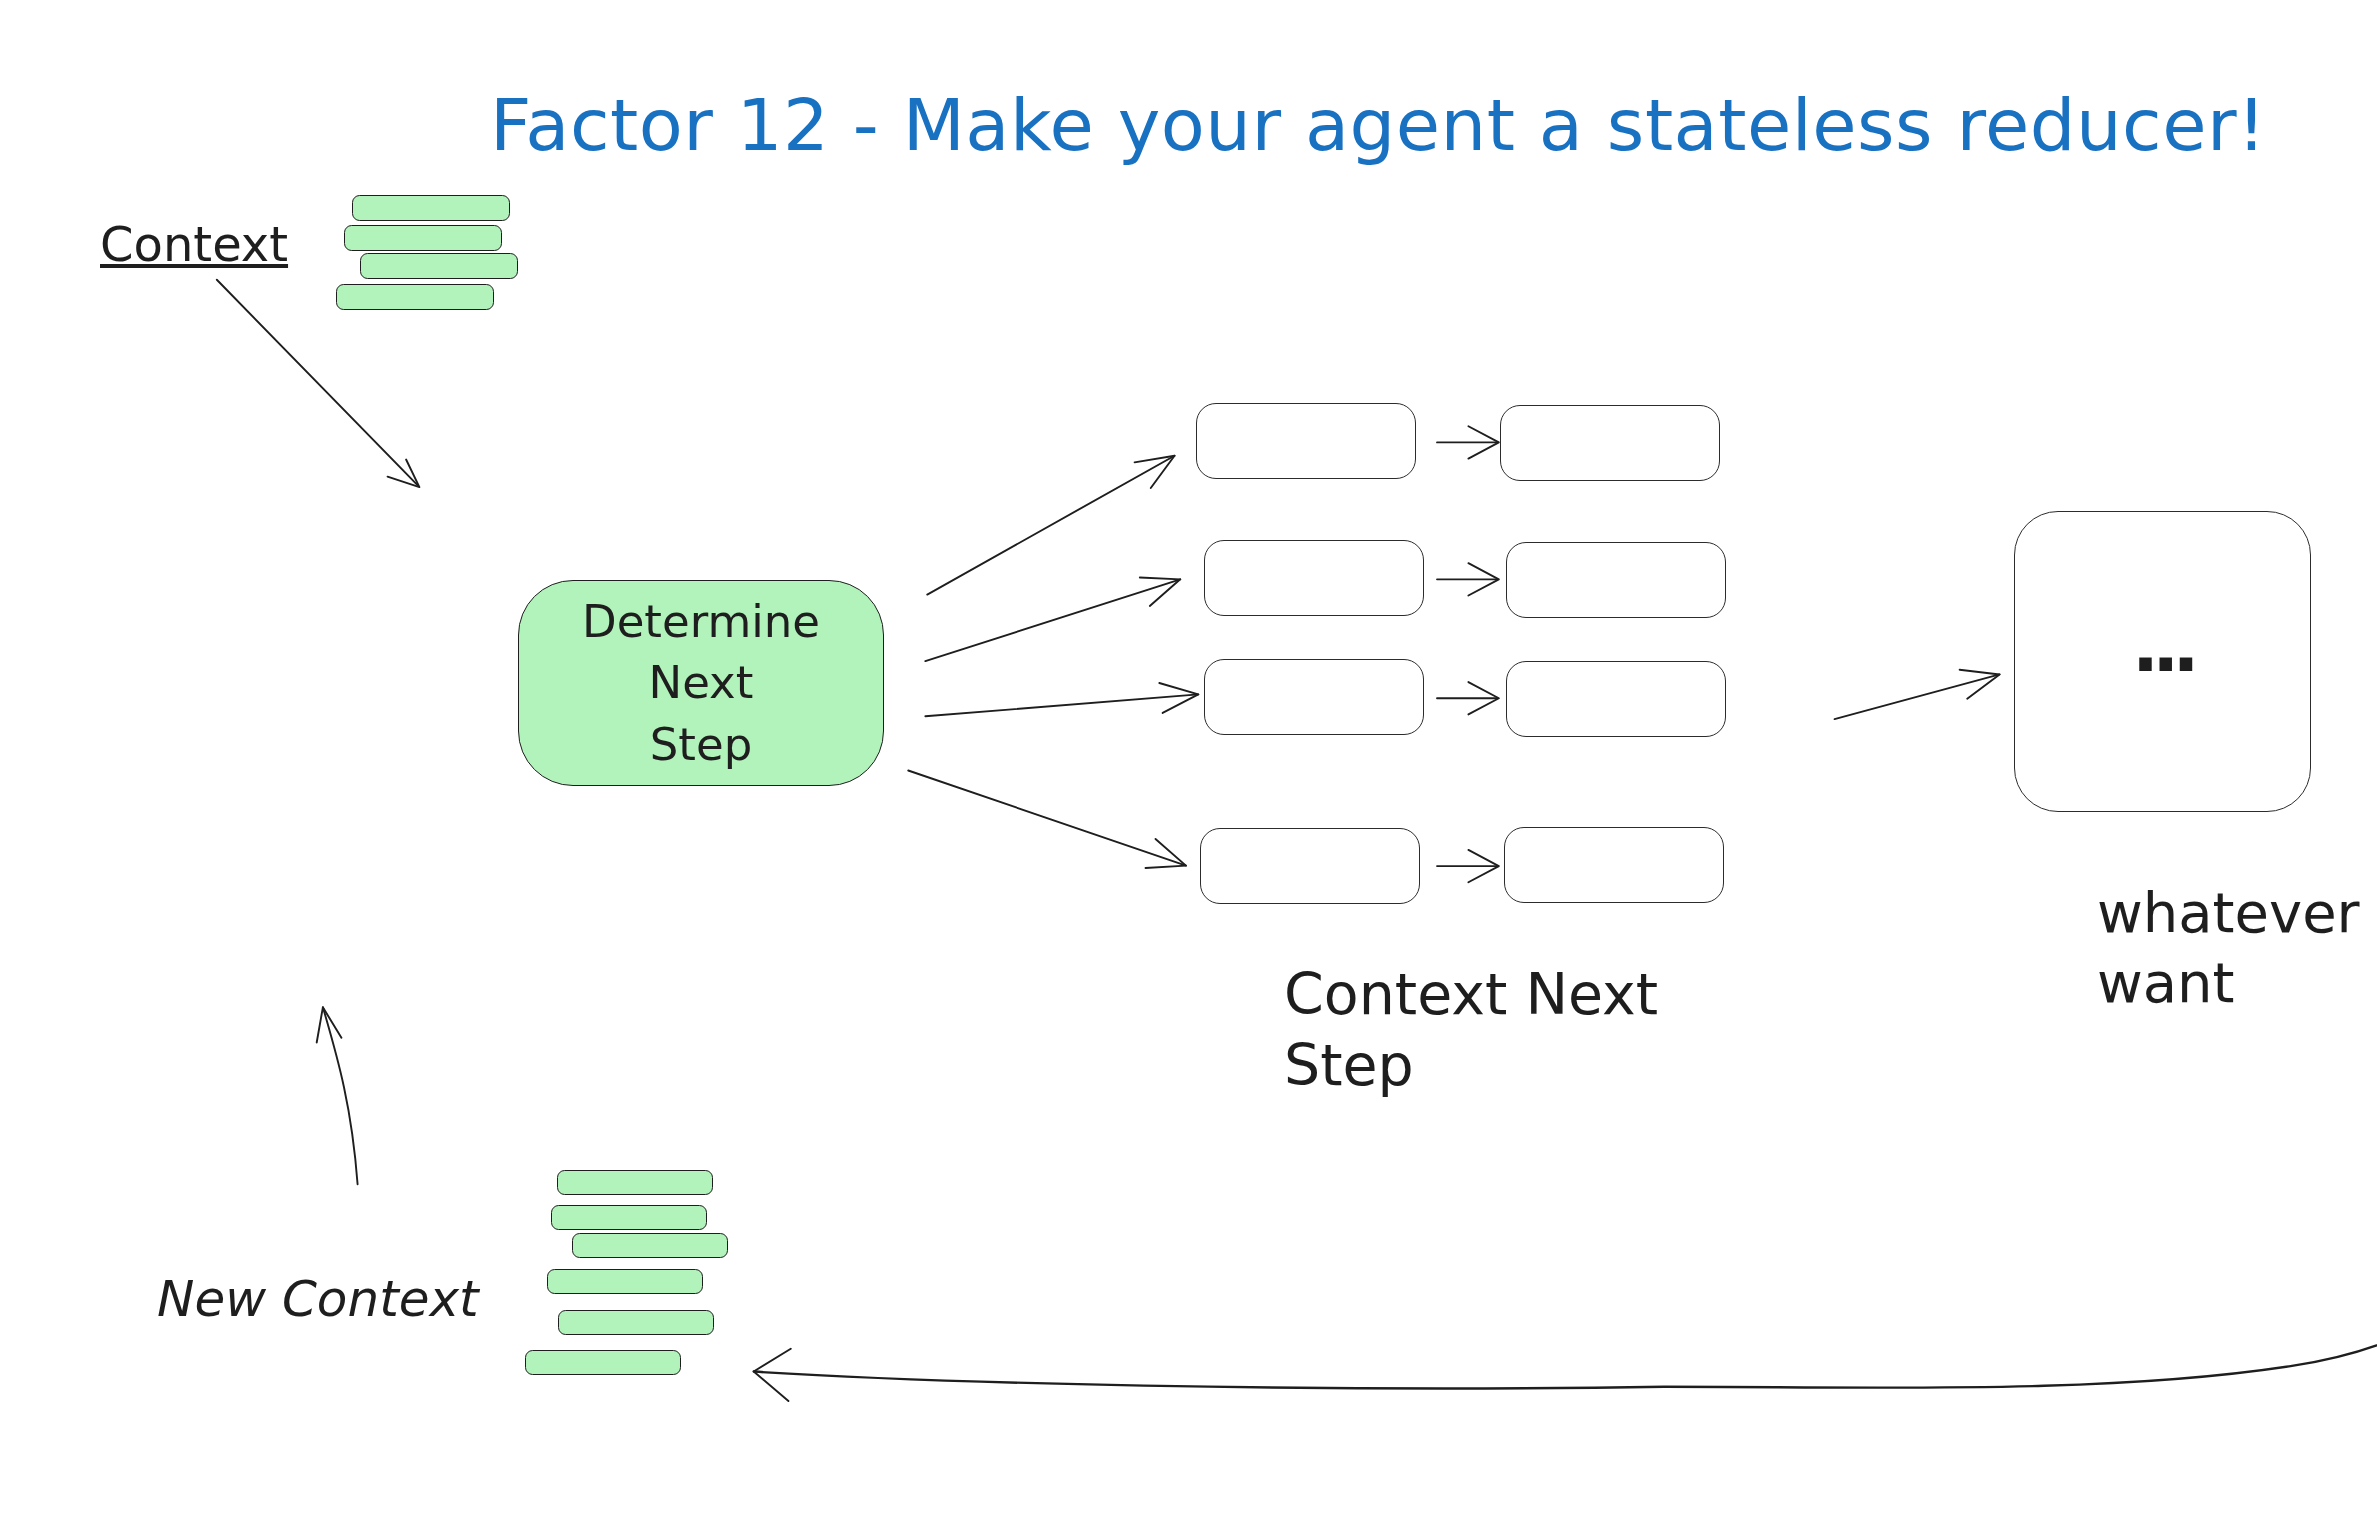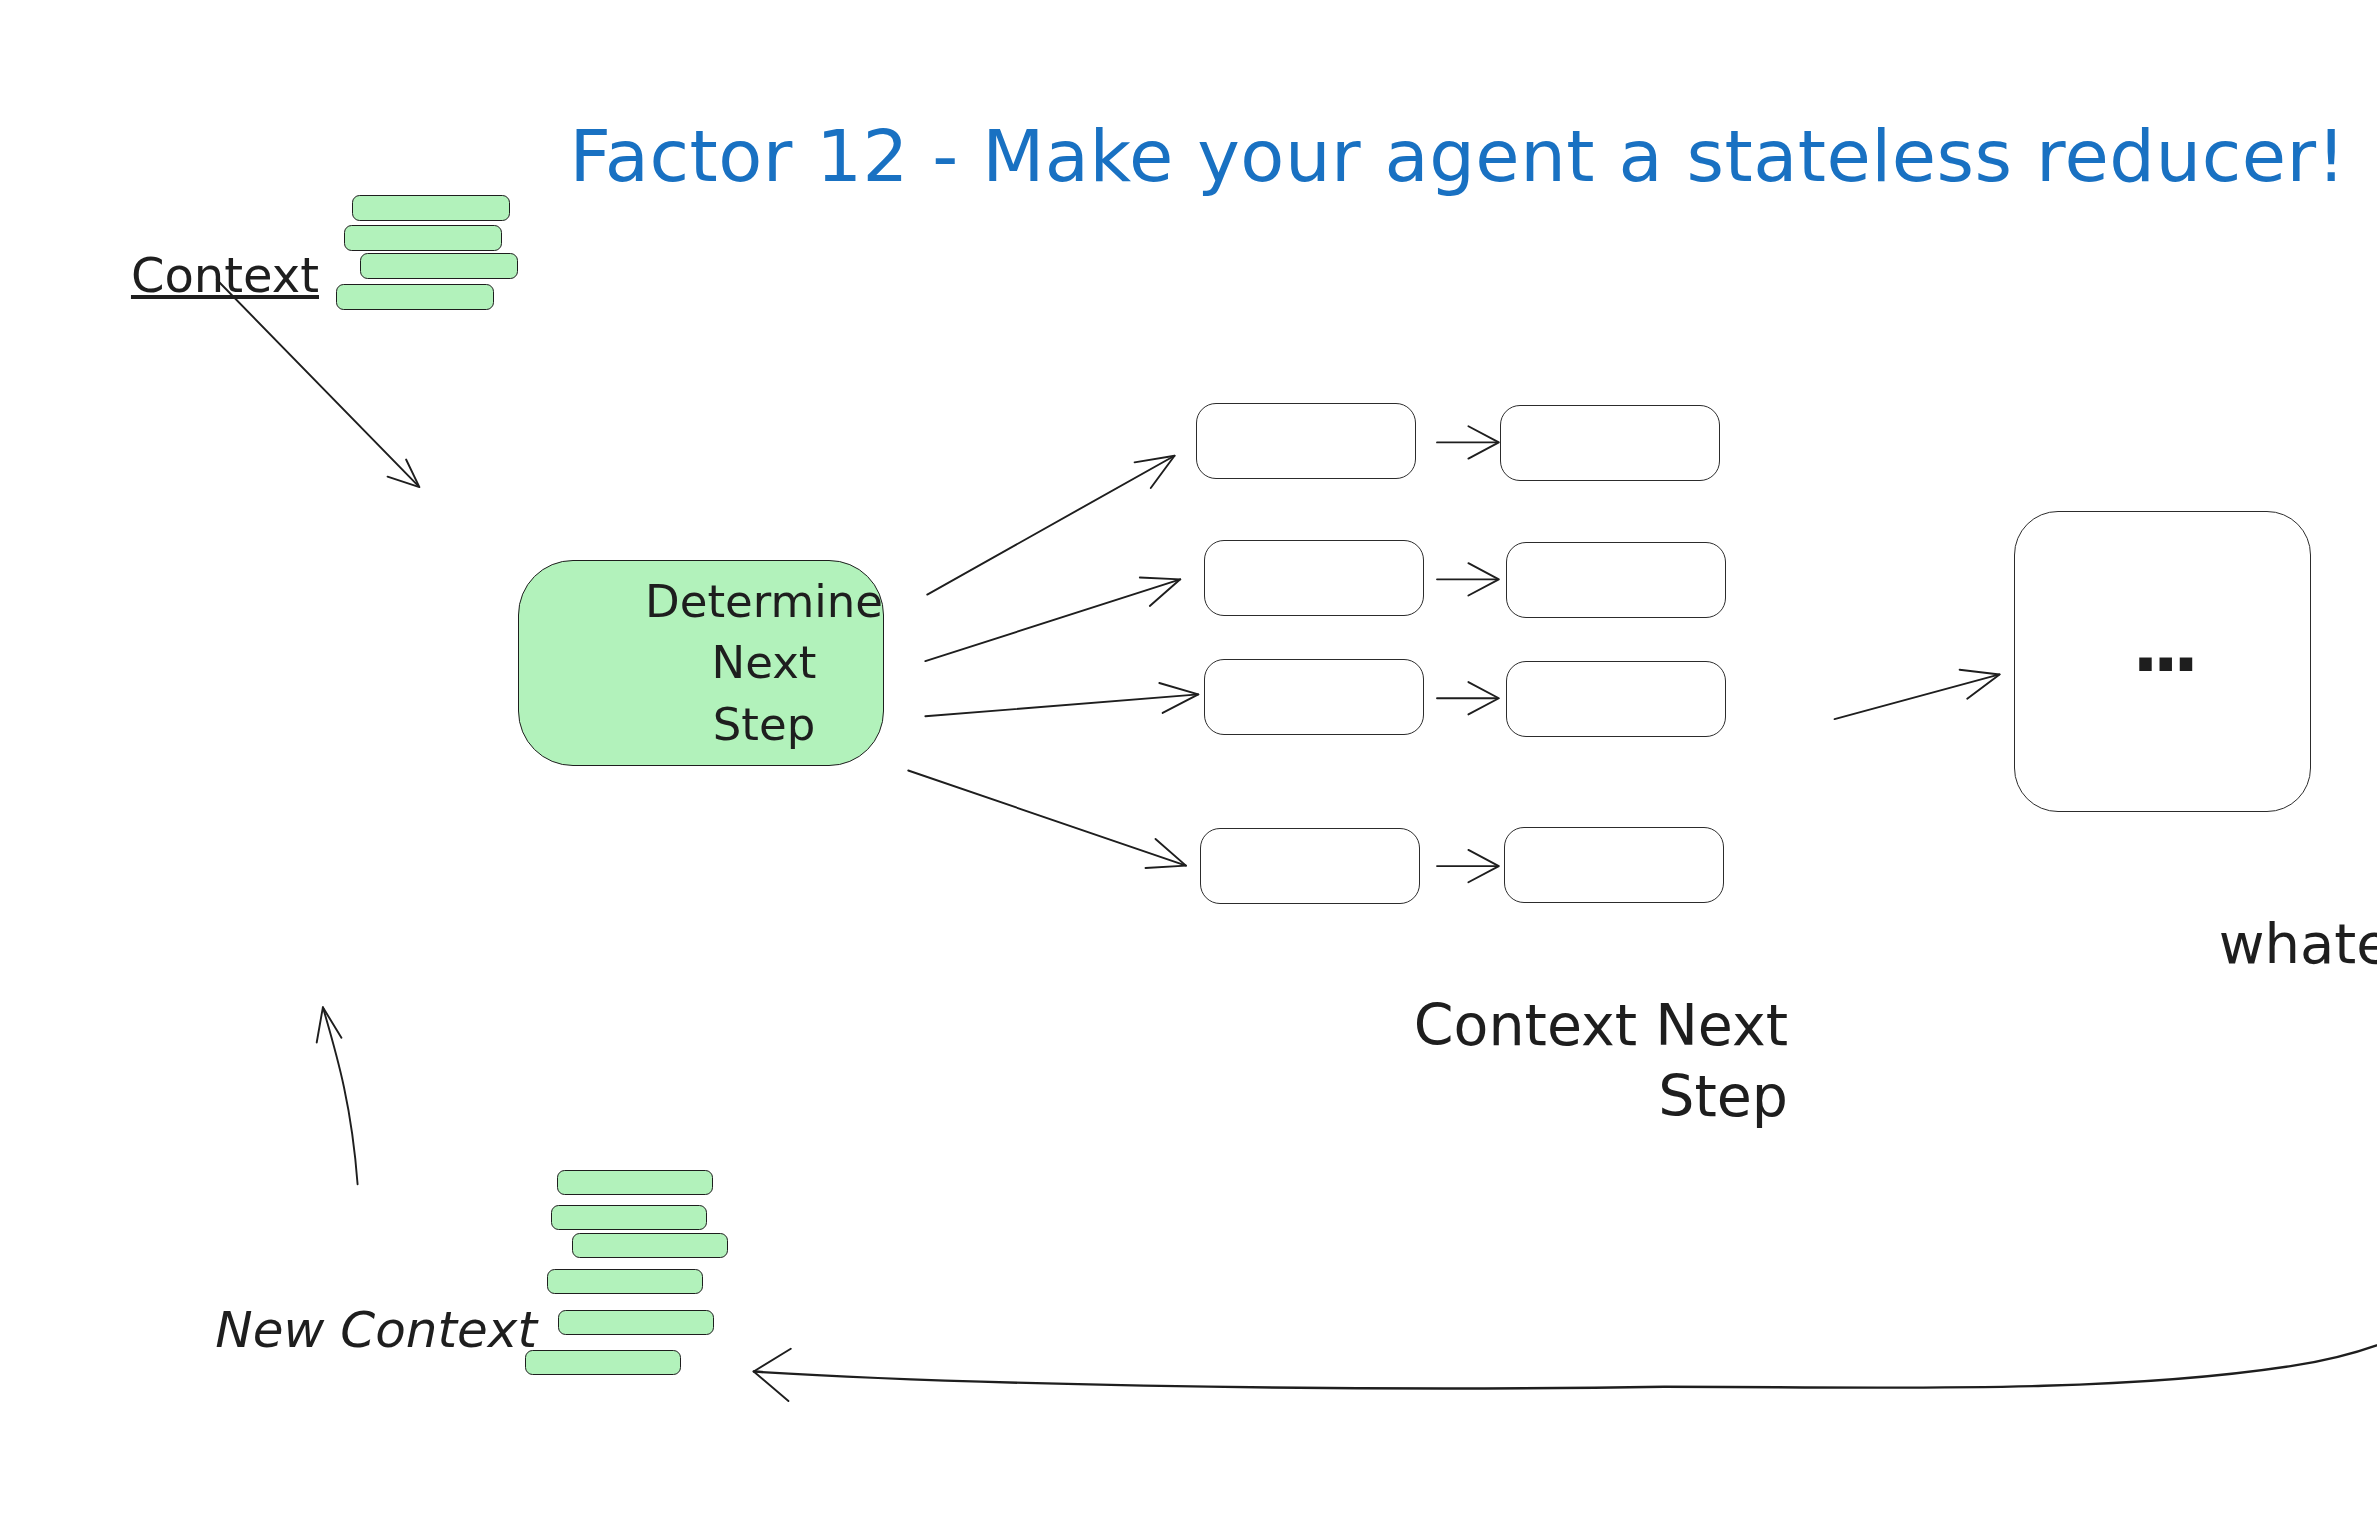--- a/index.html
+++ b/index.html
@@ -13,49 +13,48 @@
     height: 1541px;
     background: var(--bg, #ffffff);
     font-family: "DejaVu Sans", "Liberation Sans", sans-serif;
     color: var(--ink, #1e1e1e);
     overflow: hidden;
   }
   .hand {
     position: absolute;
     color: var(--ink, #1e1e1e);
     white-space: pre-line;
-    text-align: right;
+    text-align: left;
     line-height: 1.25;
-    margin-top: 31px;
   }
   .title {
     font-size: 72px;
     color: var(--accent, #1971c2);
     letter-spacing: 0.5px;
   }
   .label-md { font-size: 48px; }
   .label-lg { font-size: 57px; }
   .bar {
     position: absolute;
     background: var(--green, #b2f2bb);
     border: 1.9px solid var(--ink, #1e1e1e);
     border-radius: 7.6px;
     box-sizing: border-box;
   }
   .green-box {
     position: absolute;
-    left: 518px; top: 560px;
+    left: 518px; top: 580px;
     width: 366px; height: 206px;
     background: var(--green, #b2f2bb);
     border: 1.9px solid var(--ink, #1e1e1e);
     border-radius: 55px;
     box-sizing: border-box;
     display: flex;
     align-items: center;
-    justify-content: flex-end;
+    justify-content: center;
   }
   .green-box .green-box-label {
     font-size: 45px;
     line-height: 1.36;
     text-align: center;
     white-space: pre-line;
   }
   .slot {
     position: absolute;
     width: 220px; height: 76px;

